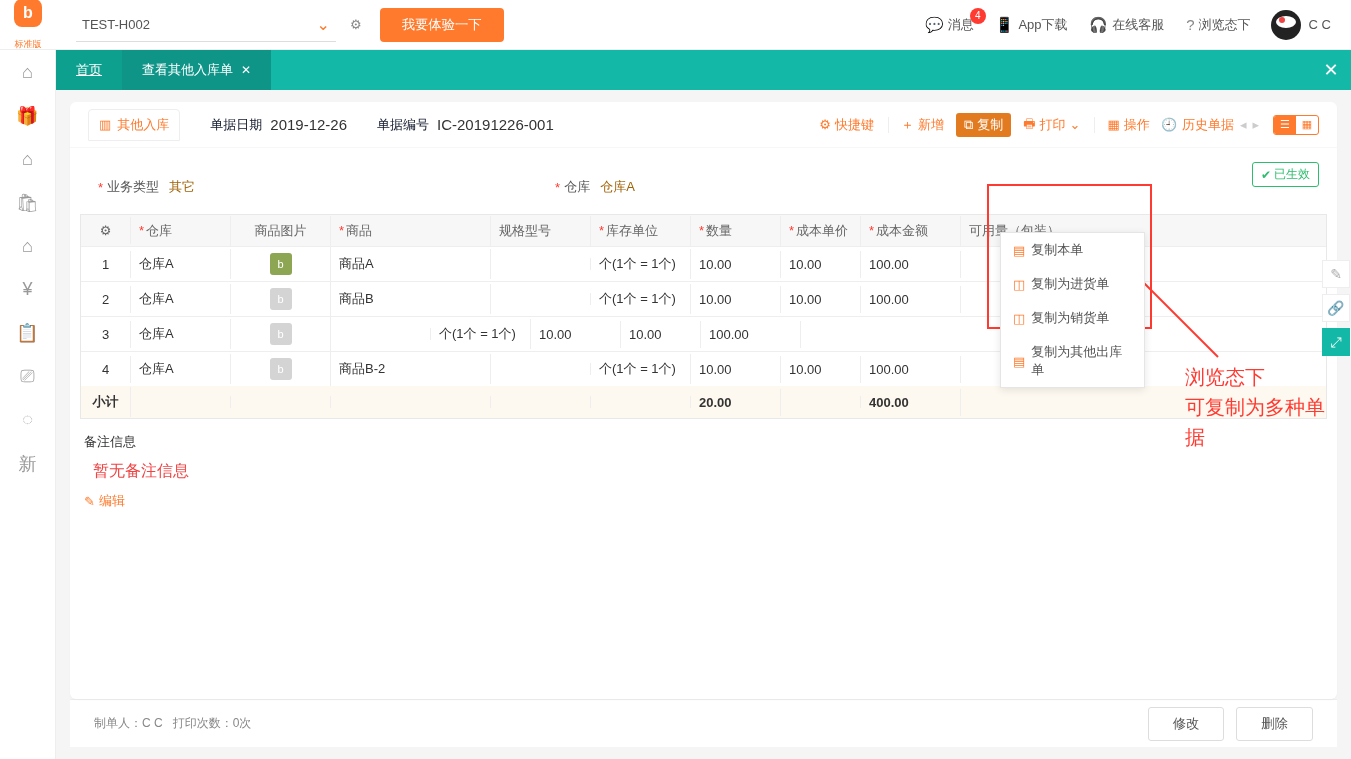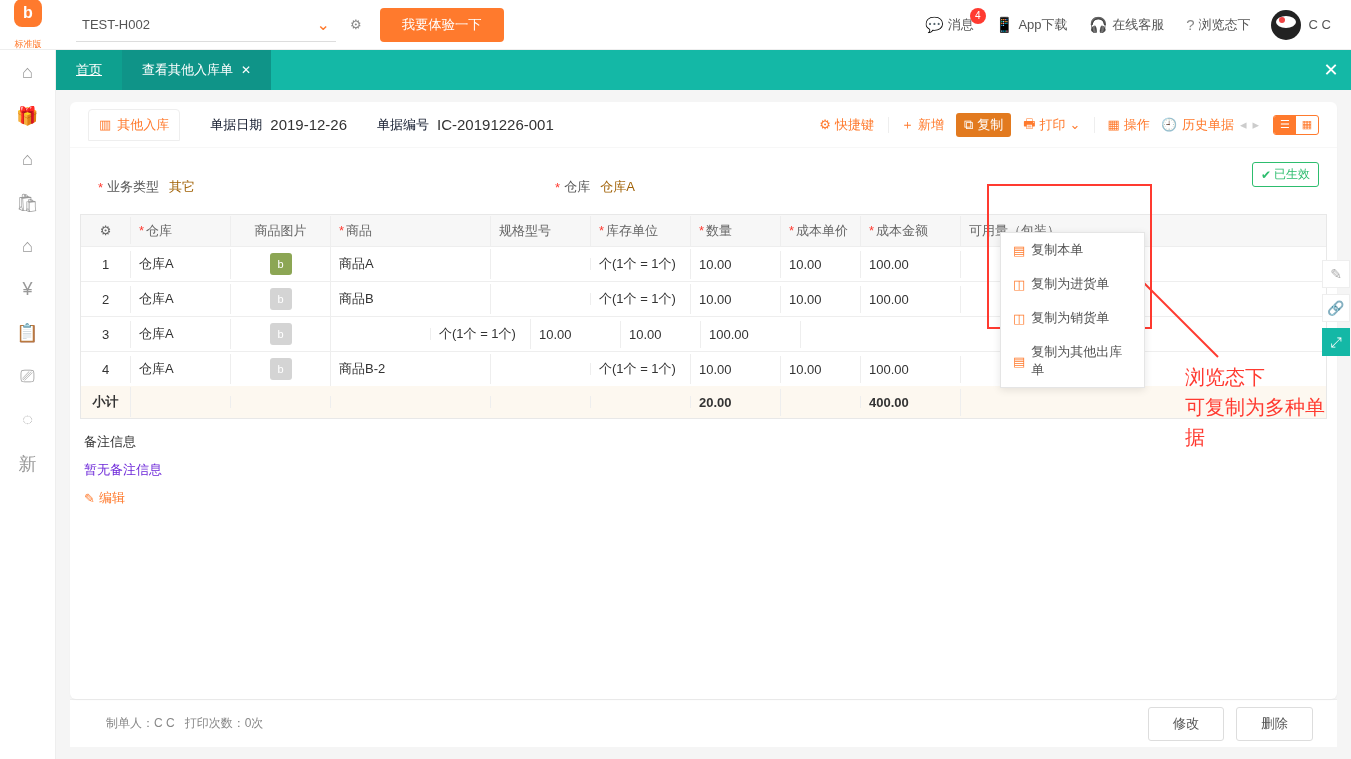--- a/index.html
+++ b/index.html
@@ -105,26 +105,26 @@
 .c-amount{ width:100px;}
 .c-avail{ flex:1;}
 .req-star{color:#ff3a30; margin-right:2px;}
 .prod-icon{ width:22px; height:22px; border-radius:3px; display:flex; align-items:center; justify-content:center; color:#fff; font-size:11px;}
 .pi-green{background:#8ca654;}
 .pi-gray{background:#d4d4d4;}
 
 
 .remark { padding: 14px 14px; }
 .remark-title { font-size:13px; color:#333; margin-bottom:10px;}
-.remark-empty { color:#6d28d9; font-size:13px;}
+.remark-empty { color:#ef4444; font-size:16px;margin-left:9px;}
 .remark-edit { color:#ff7a2d; display:inline-flex; align-items:center; gap:4px; margin-top:10px; cursor:pointer;}
 
 
 .footer { background:#fff; border-top:1px solid #eee; height:48px; display:flex; align-items:center; padding:0 24px; margin-top:auto;}
-.foot-meta{ color:#888; font-size:12px;margin-left:12px;}
+.foot-meta{ color:#888; font-size:12px;}
 .foot-spacer{flex:1;}
 .foot-btn{ border:1px solid #ddd; background:#fff; padding:7px 24px; border-radius:3px; margin-left:12px; cursor:pointer; color:#555;}
 </style>
 </head>
 <body>
 <div class="app">
 
 <div class="topbar">
   <div class="logo">
     <div class="logo-icon">b</div>

